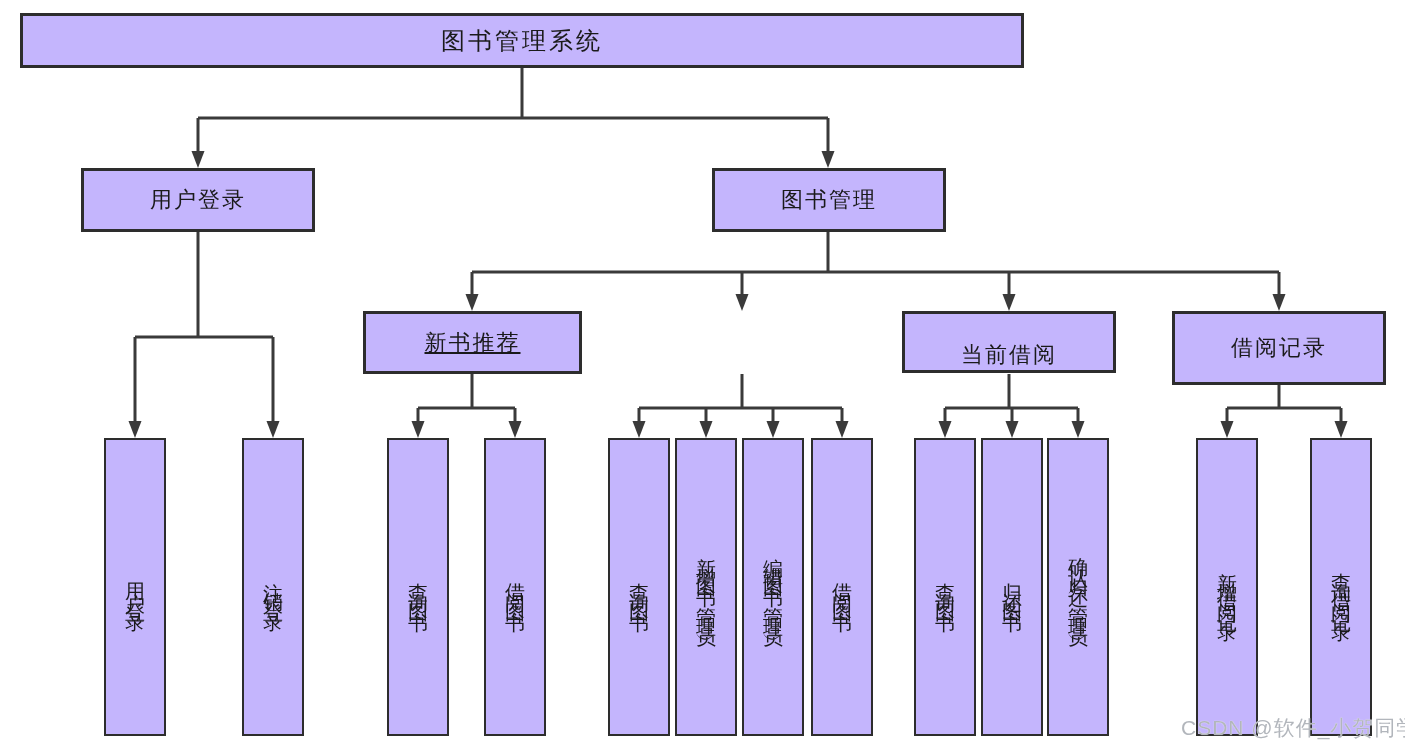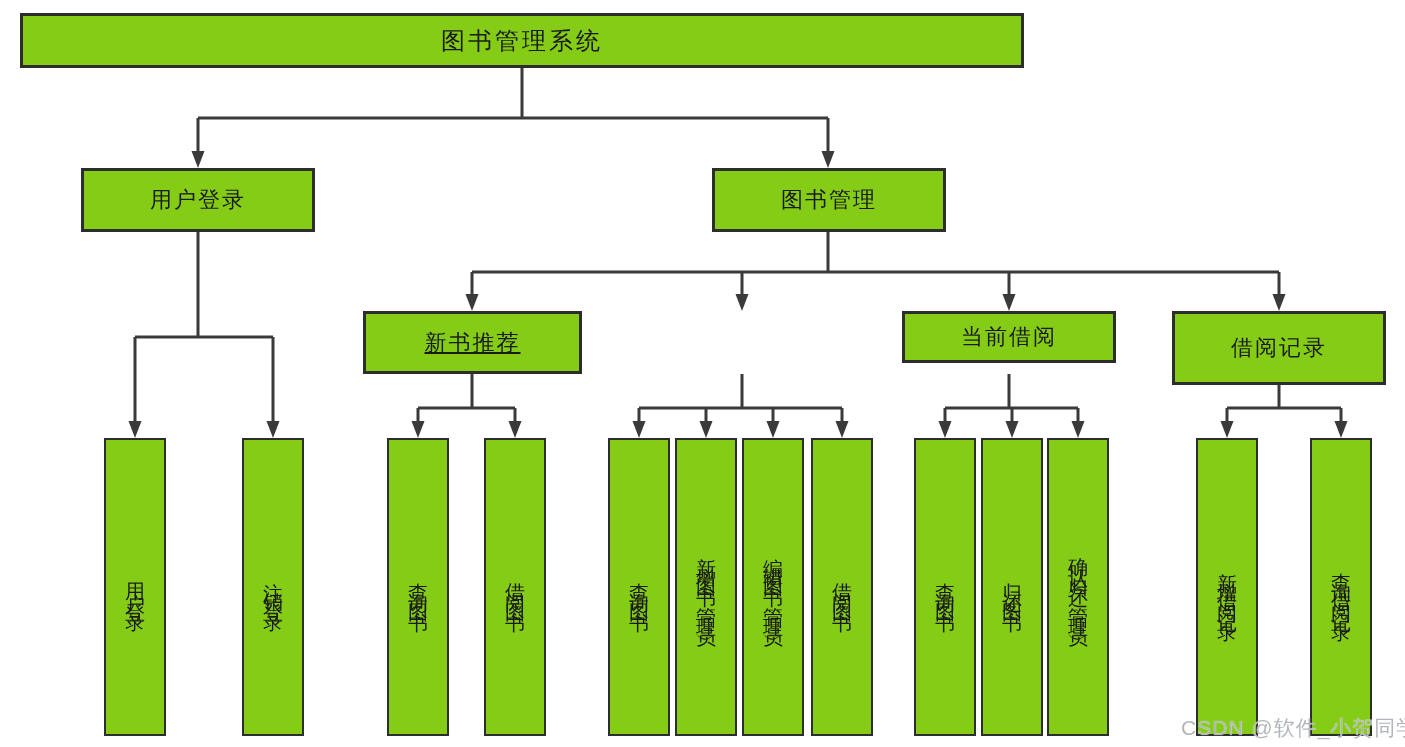--- a/index.html
+++ b/index.html
@@ -1,19 +1,19 @@
 <!DOCTYPE html>
 <html><head>
 <meta charset="utf-8">
 <style>
   html,body{margin:0;padding:0;background:#ffffff;}
   body{font-family:"Liberation Sans",sans-serif;color:#1a1a1a;}
   .stage{position:relative;width:1405px;height:747px;background:#ffffff;overflow:hidden;}
   .wires{position:absolute;left:0;top:0;z-index:1;}
-  .box{position:absolute;background:#84cc16;display:flex;align-items:center;justify-content:center;
+  .box{position:absolute;background:#c4b5fd;display:flex;align-items:center;justify-content:center;
        box-sizing:border-box;z-index:2;}
   .lvl1{border:3px solid #2d2d2d;font-size:24px;letter-spacing:3px;}
   .lvl2,.lvl3{border:3px solid #2d2d2d;font-size:22px;letter-spacing:2px;}
   .leaf{border:2px solid #2d2d2d;font-size:20px;}
   .leaf .vtext{writing-mode:vertical-rl;text-orientation:mixed;letter-spacing:10px;line-height:1.15;}
   .watermark{position:absolute;left:1181px;top:714px;z-index:3;font-size:21px;letter-spacing:1px;
        color:#b2b6bc;white-space:nowrap;text-shadow:0 0 1px #ffffff;}
 </style>
 </head>
 <body>
@@ -67,21 +67,21 @@
   <div class="box lvl2" style="left:81px;top:168px;width:234px;height:64px;">
     <span>用户登录</span>
   </div>
   <div class="box lvl2" style="left:712px;top:168px;width:234px;height:64px;align-items:center;">
     <span>图书管理</span>
   </div>
 
   <div class="box lvl3" style="left:363px;top:311px;width:219px;height:63px;text-decoration:underline;">
     <span>新书推荐</span>
   </div>
-  <div class="box lvl3" style="left:902px;top:311px;width:214px;height:52px;">
+  <div class="box lvl3" style="left:902px;top:311px;width:214px;height:62px;align-items:flex-end;">
     <span>当前借阅</span>
   </div>
   <div class="box lvl3" style="left:1172px;top:311px;width:214px;height:74px;">
     <span>借阅记录</span>
   </div>
 
   <div class="box leaf" style="left:104px;top:438px;width:62px;height:298px;">
     <span class="vtext">用户登录</span>
   </div>
   <div class="box leaf" style="left:242px;top:438px;width:62px;height:298px;">

